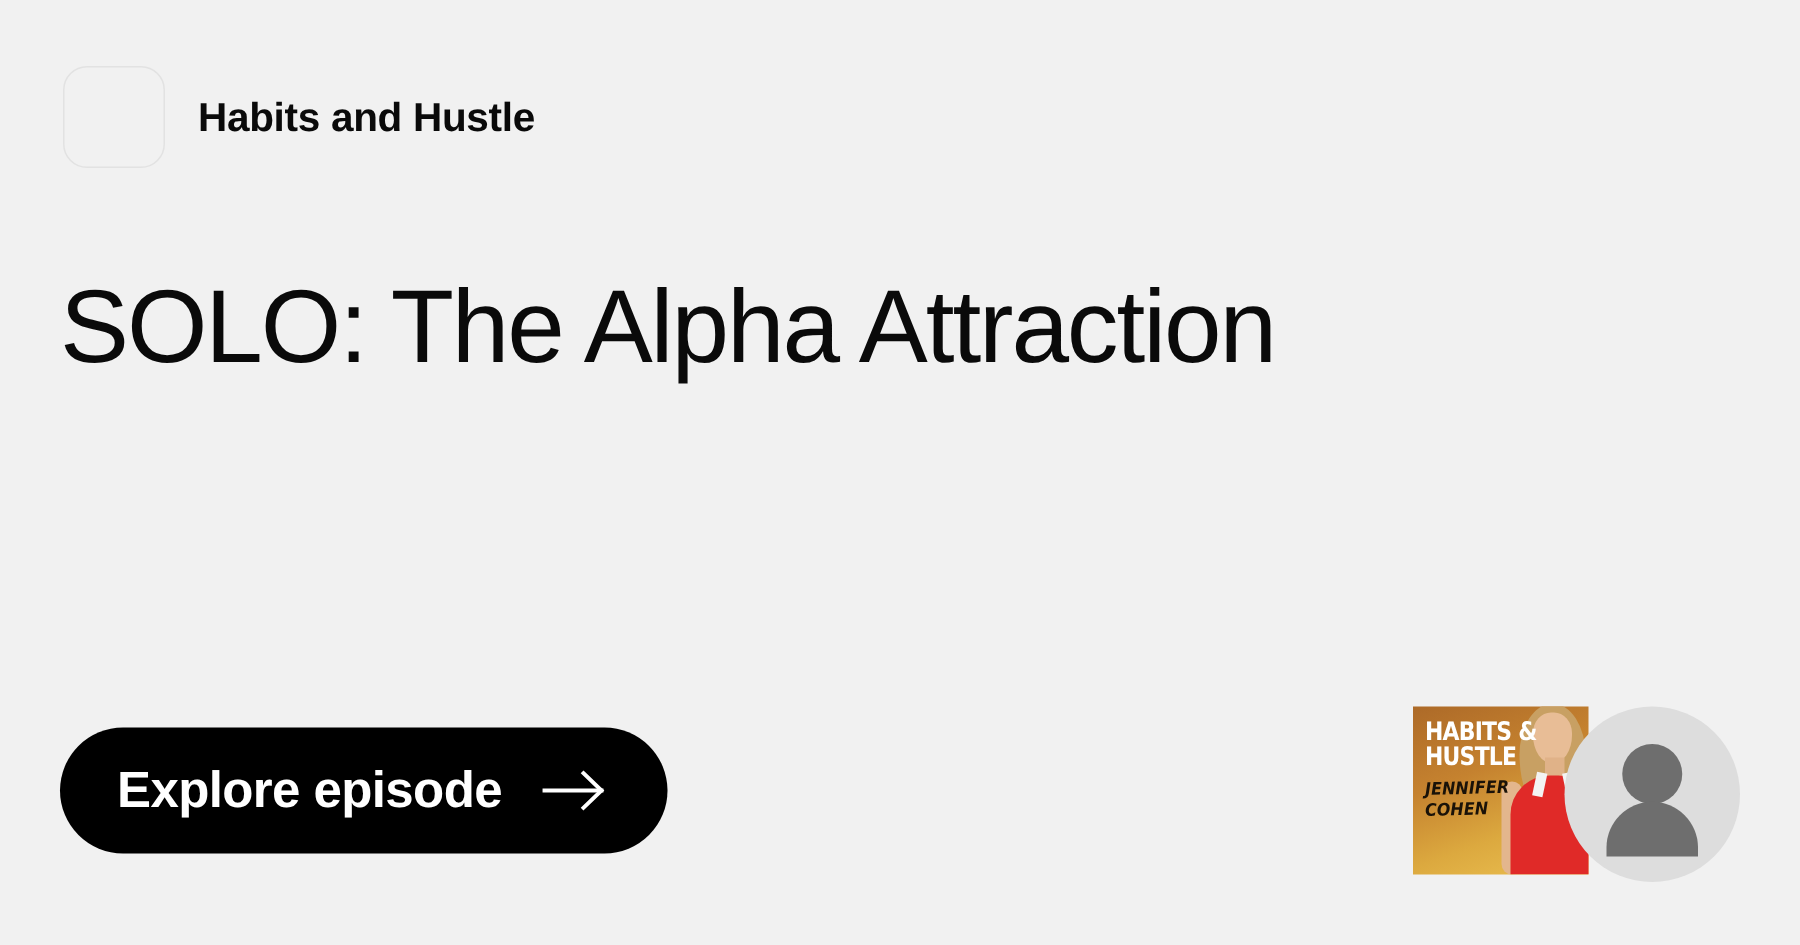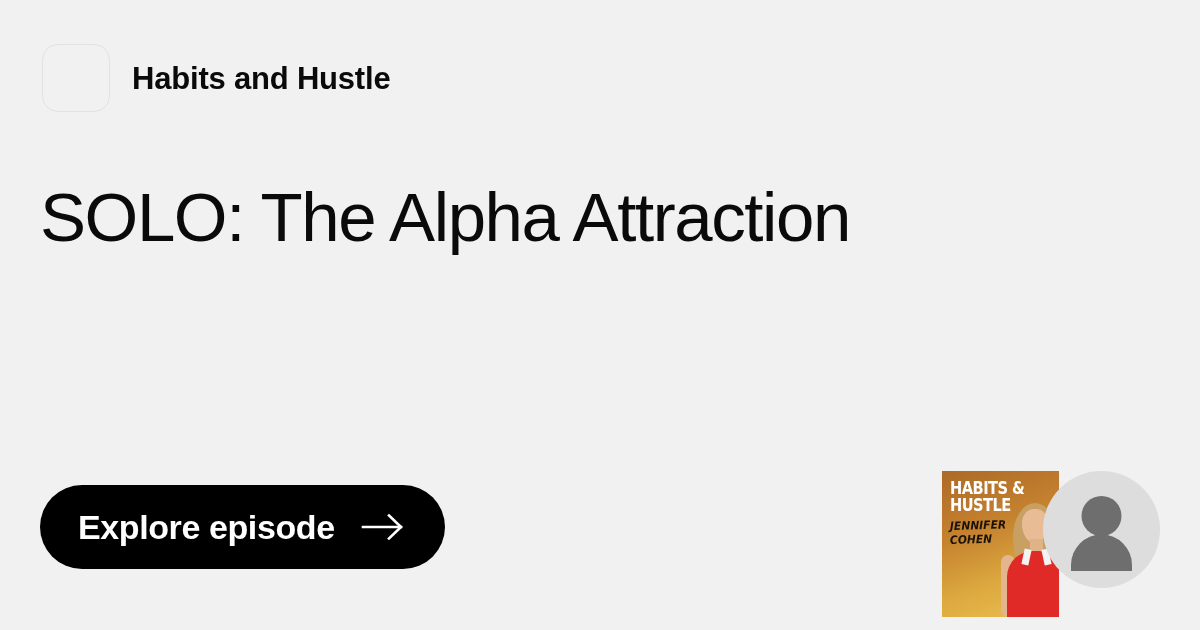--- a/index.html
+++ b/index.html
@@ -35,21 +35,21 @@
   .show-artwork-placeholder {
     width: 68px;
     height: 68px;
     border-radius: 16px;
     background: #f1f1f1;
     border: 1px solid #e2e2e2;
     box-sizing: border-box;
     flex: 0 0 auto;
   }
   .show-name {
-    font-size: 31px;
+    font-size: 27px;
     font-weight: 700;
     color: #0a0a0a;
     letter-spacing: -0.2px;
     white-space: nowrap;
     line-height: 1;
   }
 
   
   .episode-title {
     position: absolute;
@@ -101,21 +101,21 @@
     left: 942px;
     top: 471px;
     width: 218px;
     height: 120px;
   }
   .cover-art {
     position: absolute;
     left: 0;
     top: 0;
     width: 117px;
-    height: 146px;
+    height: 112px;
     background: linear-gradient(160deg, #ad6a28 0%, #c5822f 38%, #dca93f 70%, #ecc152 100%);
     overflow: hidden;
   }
   .cover-text {
     position: absolute;
     left: 8px;
     top: 9px;
     width: 74px;
   }
   .cover-line {

